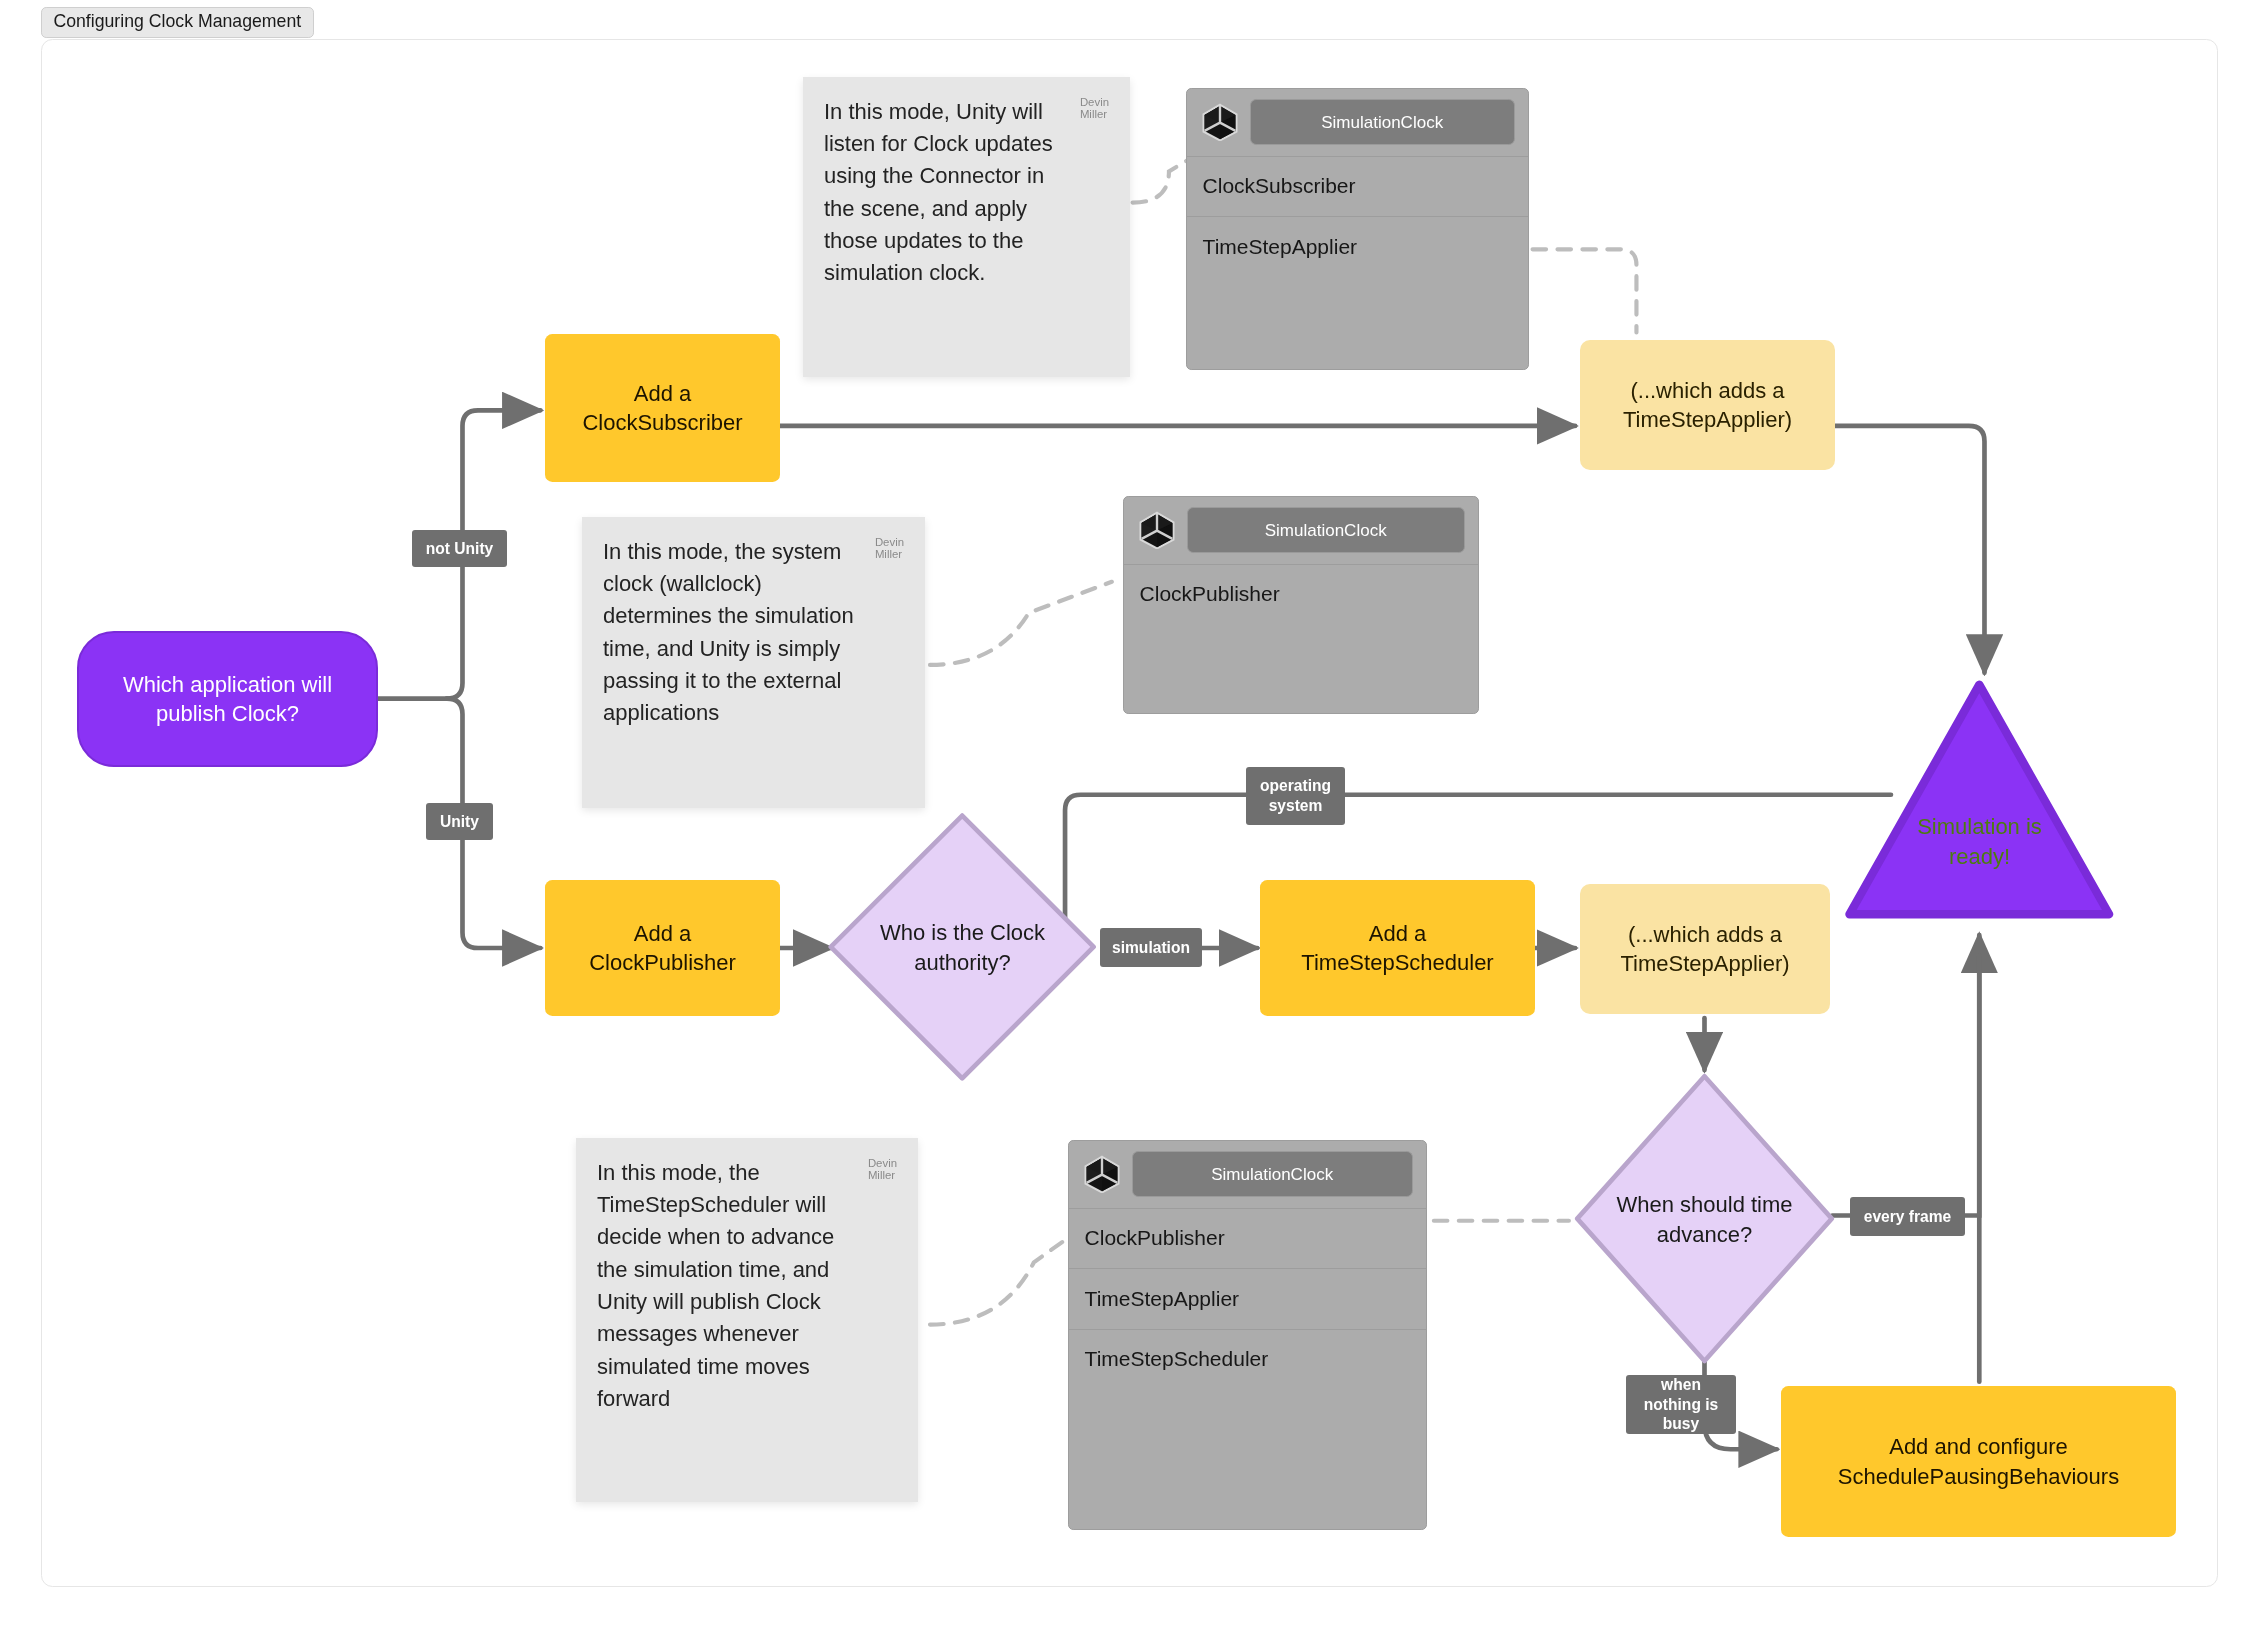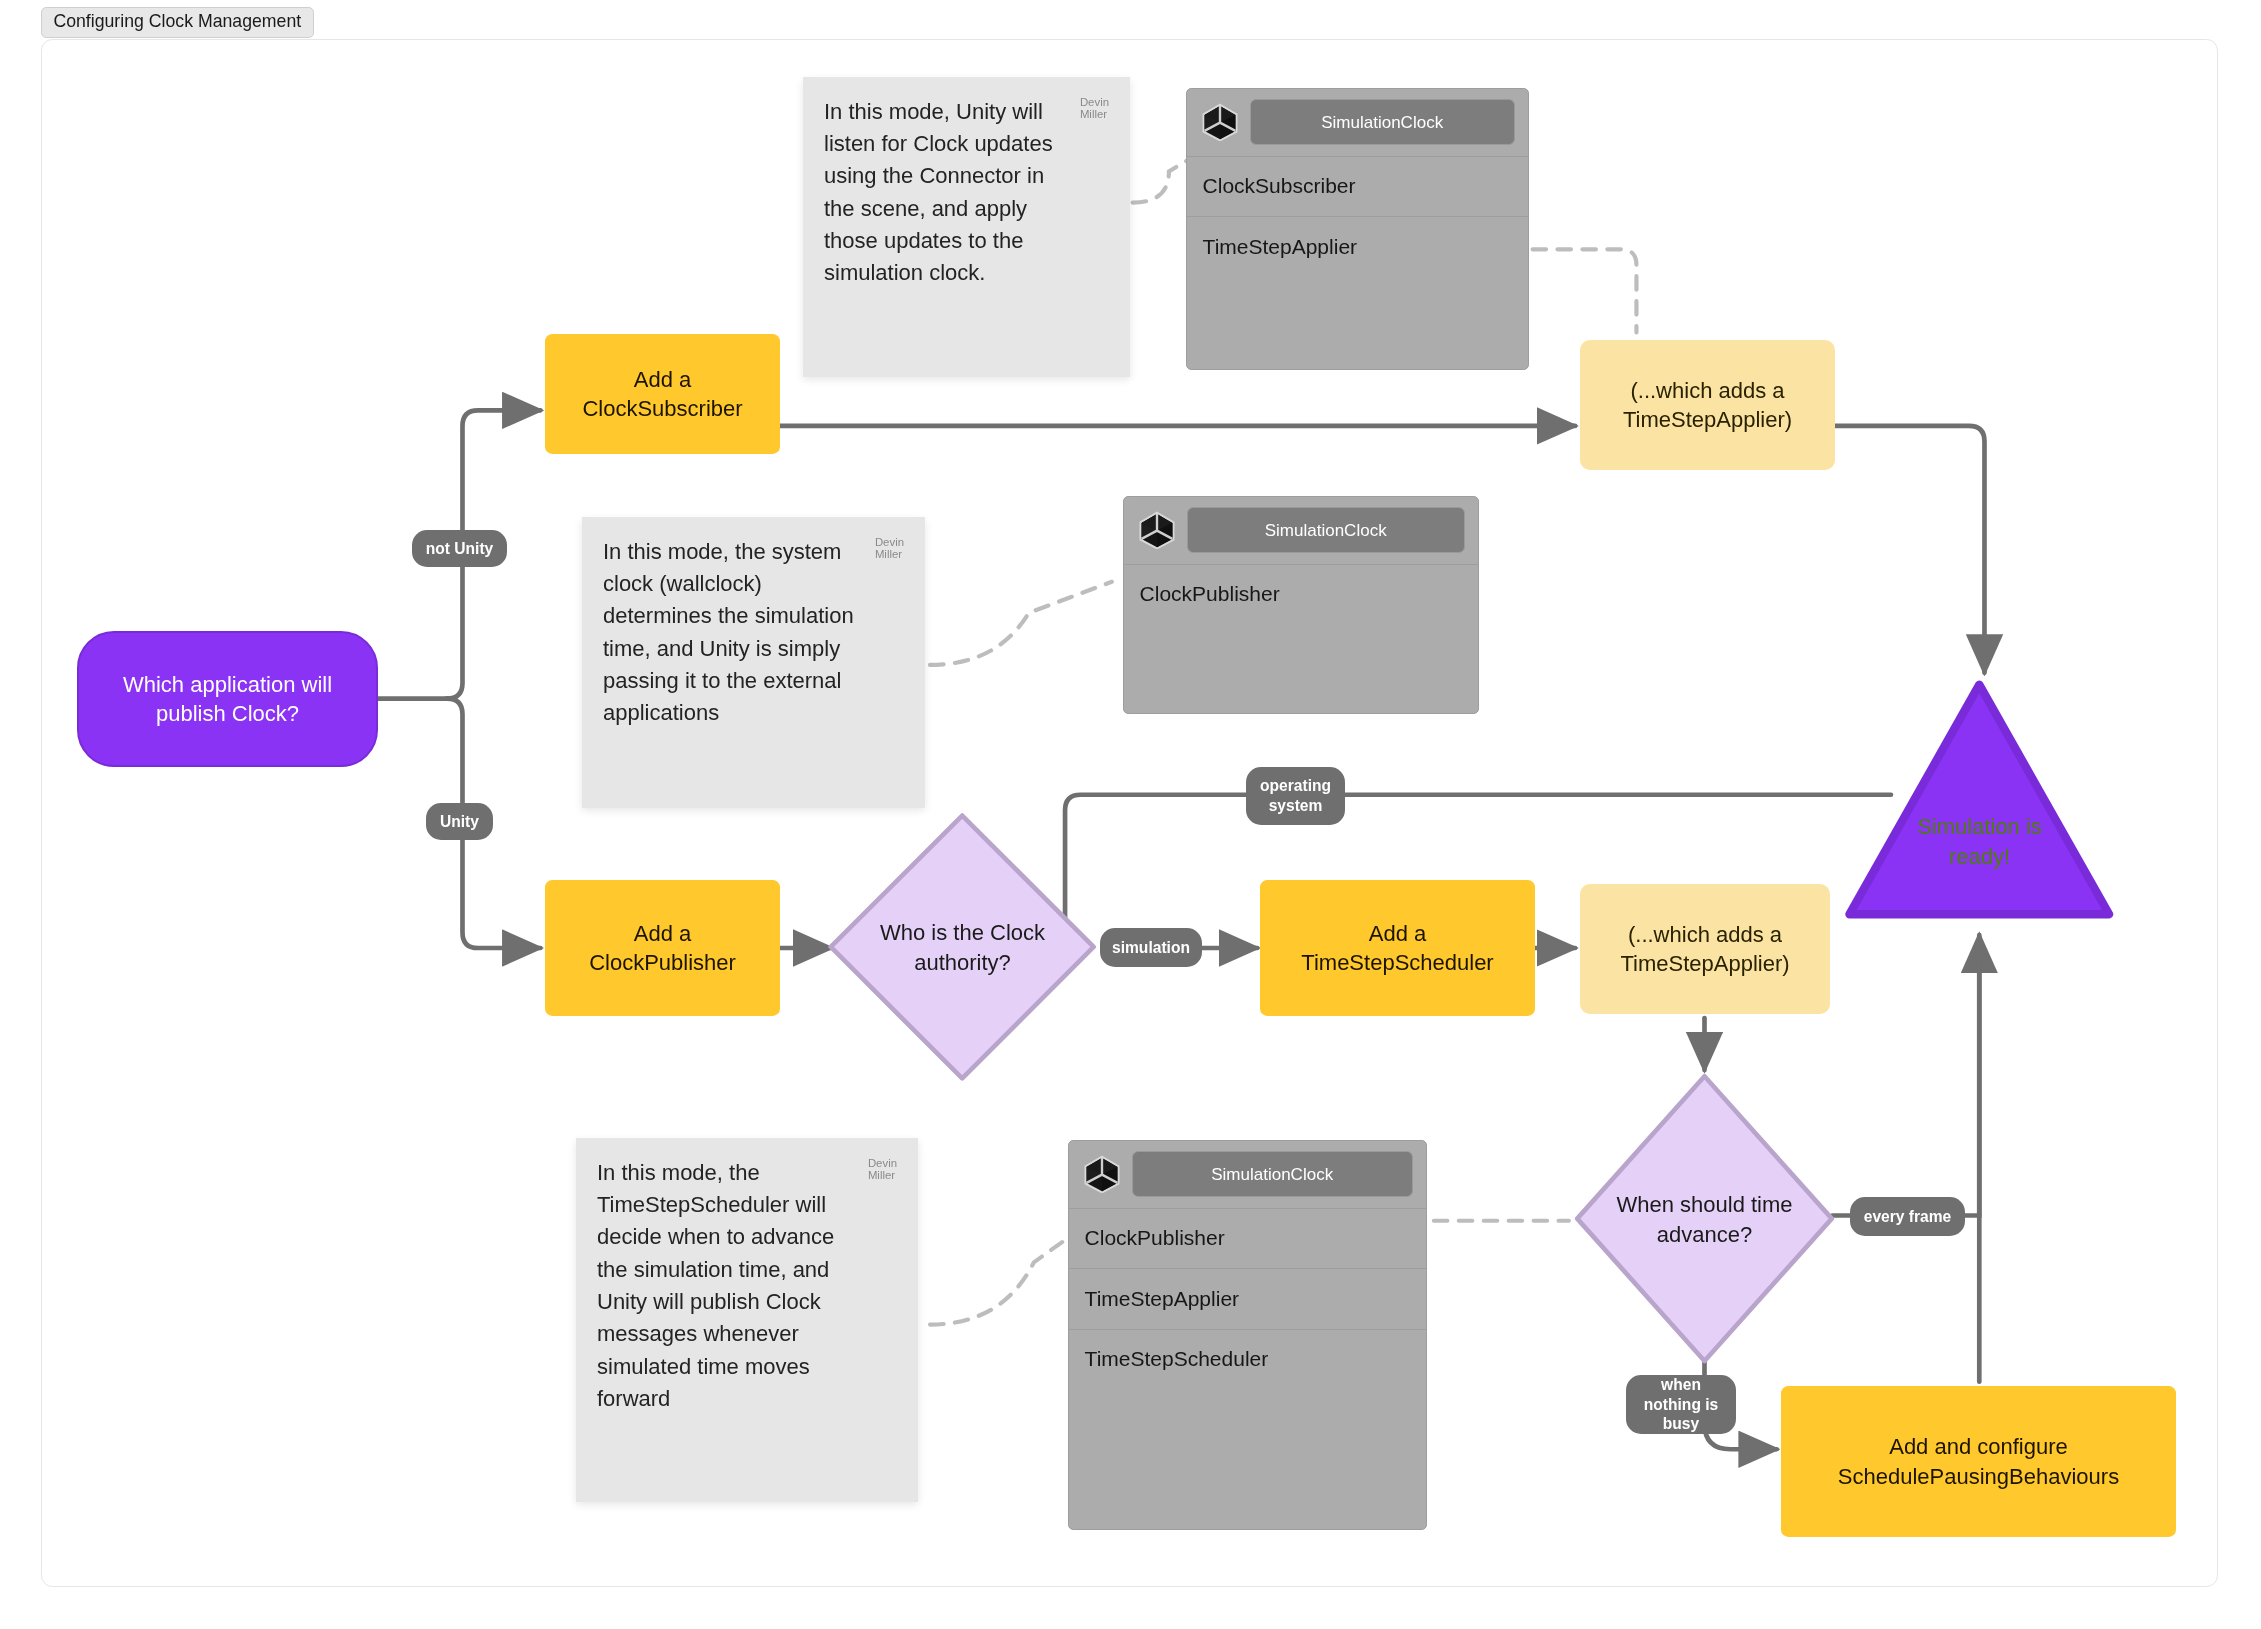--- a/index.html
+++ b/index.html
@@ -37,21 +37,21 @@
   }
   
   .n-soft{
     background:#FAE3A3;border-radius:10px;color:#2a2100;
     font-size:22px;line-height:1.32;
   }
   .node .lbl{padding:0 13.5px;}
 
   
   .chip{
-    position:absolute;background:#6F6F6F;border-radius:15px;
+    position:absolute;background:#6F6F6F;border-radius:3px;
     color:#ffffff;font-size:15.6px;font-weight:bold;line-height:1.28;
     display:flex;align-items:center;justify-content:center;text-align:center;
     padding:4.7px 8.3px;box-sizing:border-box;
   }
 
   
   .sticky{
     position:absolute;background:#e6e6e6;
     box-shadow:0 3.1px 8.3px rgba(0,0,0,.10);
     padding:18.7px 21px 0 21px;box-sizing:border-box;
@@ -140,21 +140,21 @@
 
     <g>
       <path d="M3810,1318 L4060,1760 L3560,1760 Z" fill="#8B33F5" stroke="#7A2BD9" stroke-width="16" stroke-linejoin="round"></path>
     </g>
   </svg>
 
   <div class="node n-start" style="left:77px;top:631px;width:301px;height:136px;">
     <span class="lbl">Which application will publish Clock?</span>
   </div>
 
-  <div class="node n-action" style="left:545px;top:334px;width:235px;height:120px;">
+  <div class="node n-action" style="left:545px;top:334px;width:235px;height:148px;">
     <span class="lbl">Add a ClockSubscriber</span>
   </div>
 
   <div class="node n-soft" style="left:1580px;top:340px;width:255px;height:130px;">
     <span class="lbl">(...which adds a TimeStepApplier)</span>
   </div>
 
   <div class="node n-action" style="left:545px;top:880px;width:235px;height:136px;">
     <span class="lbl">Add a ClockPublisher</span>
   </div>

